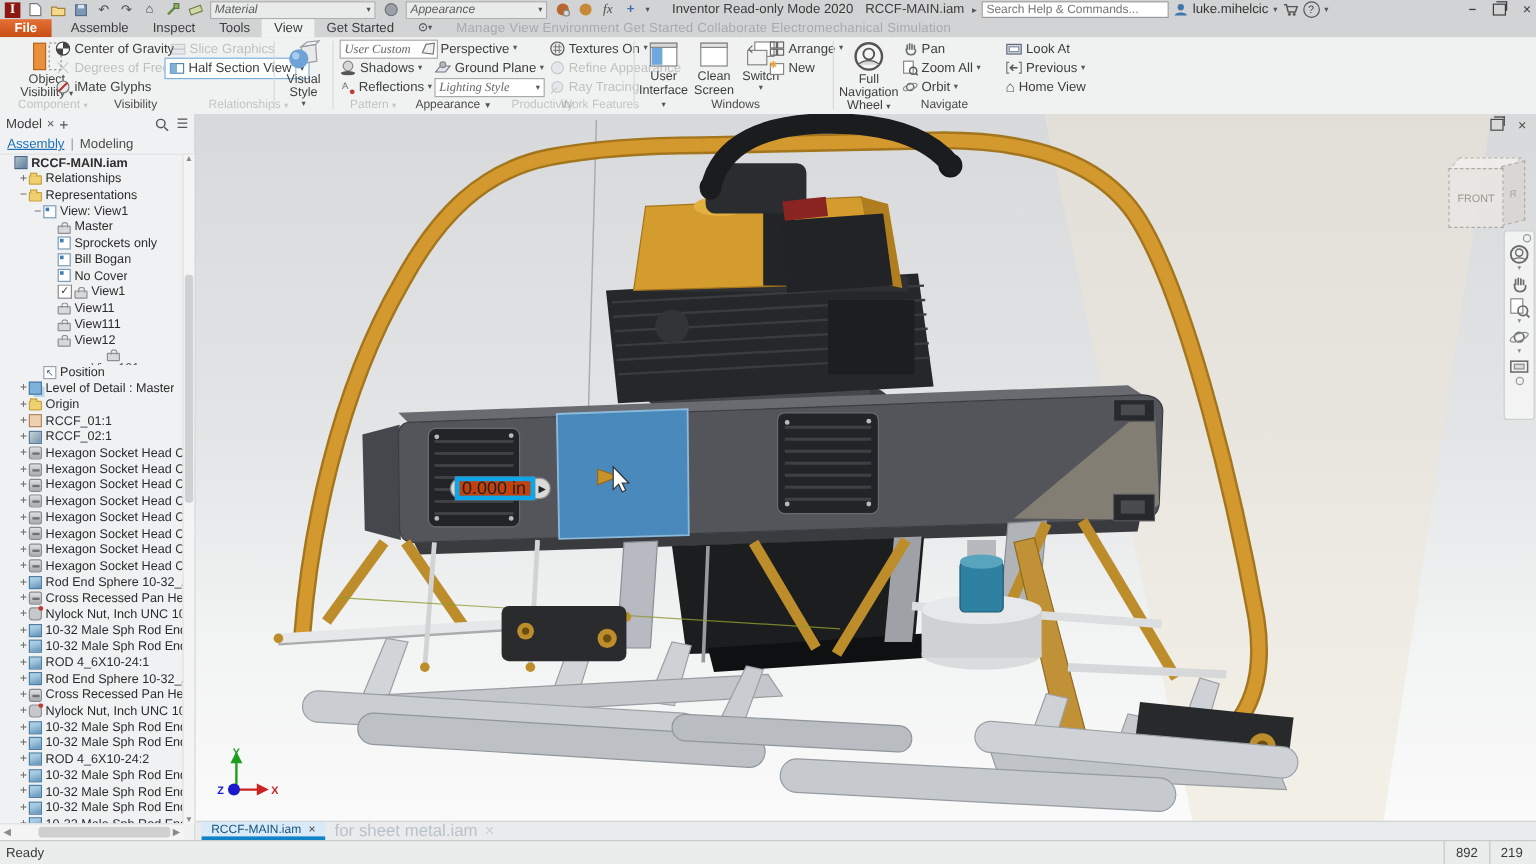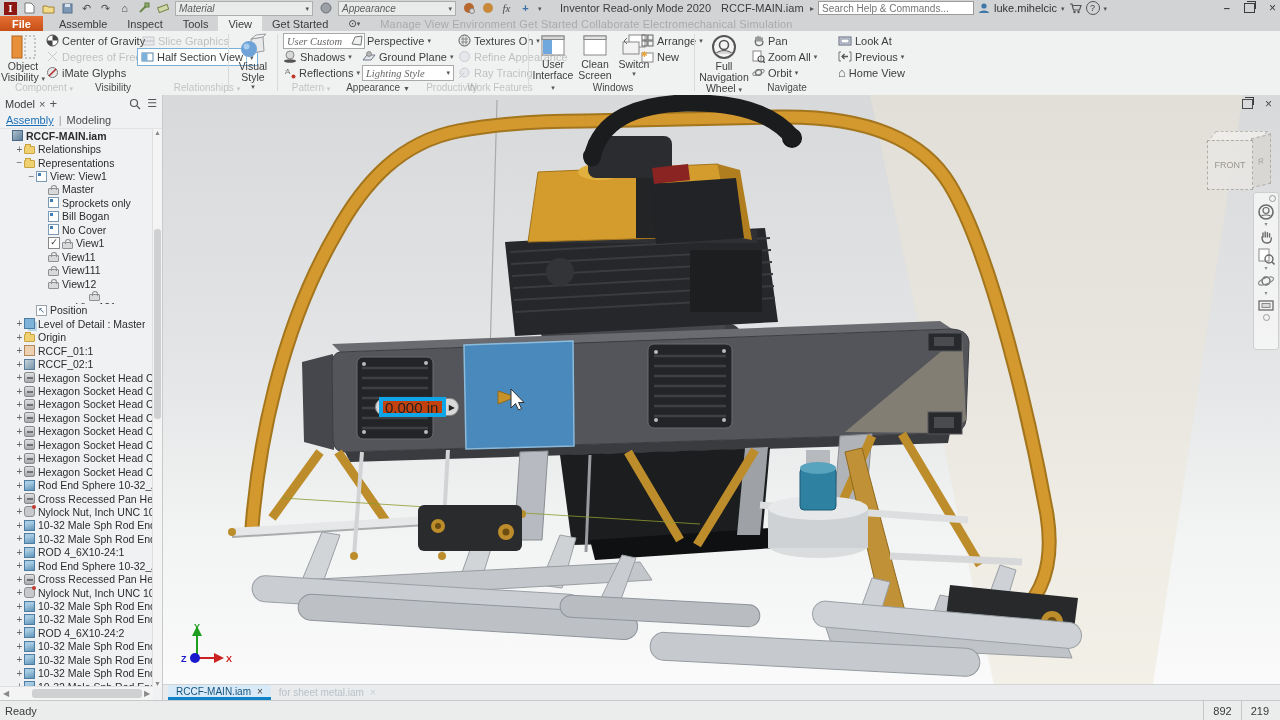--- a/index.html
+++ b/index.html
@@ -80,21 +80,21 @@
   .vc-front{position:absolute;left:8px;top:27px;width:44px;height:48px;background:#e9e7e4;border:1px dashed #a8a49d;display:flex;align-items:center;justify-content:center;font-size:9px;color:#8f8b84;}
   .vc-right{position:absolute;left:52px;top:23px;width:18px;height:48px;background:#d9d7d3;border:1px dashed #a8a49d;transform:skewY(-14deg);font-size:8px;color:#9a968f;display:flex;align-items:center;justify-content:center;overflow:hidden;}
   .vc-top{position:absolute;left:12px;top:18px;width:50px;height:10px;background:#f2f0ed;border:1px dashed #b5b1aa;transform:skewX(-40deg);}
   #vp-controls{position:absolute;right:8px;top:2px;display:flex;gap:12px;align-items:center;color:#4a4a4a;}
   #navbar{position:absolute;left:1090px;top:97px;width:26px;height:158px;background:rgba(250,250,250,.72);border:1px solid #cfcfcf;border-radius:3px;display:flex;flex-direction:column;align-items:center;padding-top:2px;box-sizing:border-box;gap:1px;}
   .nav-caret{font-size:6px;color:#8a8a8a;line-height:5px;}
   #triad{position:absolute;left:12px;top:525px;}
   
   #doctabs{position:absolute;left:0;bottom:0;width:1117px;height:15px;background:#e9ebec;border-top:1px solid #d2d4d5;display:flex;align-items:stretch;}
   #doctab-active{margin-left:5px;background:#d8e9f7;border-bottom:3px solid #1082c8;box-sizing:border-box;display:flex;align-items:center;gap:6px;padding:0 8px;color:#13547f;font-size:10px;}
-  #doctab-ghost{display:flex;align-items:center;gap:6px;padding:0 8px;color:#b9c2ca;font-size:10px;}
+  #doctab-ghost{display:flex;align-items:flex-end;gap:6px;padding:0 8px;color:#b9c2ca;font-size:14px;}
   
   #statusbar{position:absolute;left:0;top:700px;width:1280px;height:20px;background:#ebecec;border-top:1px solid #c8c9ca;box-sizing:border-box;display:flex;align-items:center;}
   #status-left{padding-left:5px;color:#3a3a3a;}
   #status-right{position:absolute;right:2px;top:0;height:100%;display:flex;align-items:stretch;}
   .scell{display:flex;align-items:center;justify-content:center;border-left:1px solid #c6c7c8;padding:0 9px;color:#3a3a3a;}
 </style>
 </head>
 <body>
 
 <div id="titlebar">
@@ -196,21 +196,21 @@
   <div class="mtab">Get Started</div>
   <div class="mtab">
       <span style="font-size:10px;">⊙</span>
       <span class="caret">▾</span>
     </div>
   <div class="mtab ghost" style="letter-spacing:.2px;">Manage      View      Environment      Get Started      Collaborate      Electromechanical      Simulation</div>
 </div>
 
 <div id="ribbon">
 
-  <div class="rbig" style="left:0px;width:46px;">
+  <div class="rbig" style="left:0px;width:46px;padding-left:16px;">
     <svg class="ric" width="30" height="28">
       <rect x="4" y="3" width="10" height="22" fill="#e8903a" stroke="#b5651d"></rect>
       <rect x="17" y="3" width="10" height="22" fill="none" stroke="#999" stroke-dasharray="2,2"></rect>
     </svg>
     <span>Object</span>
     <span><span>Visibility</span> <span class="caret">▾</span></span>
   </div>
 
   <div class="rbtn" style="left:46px;top:2px;">
     <svg class="ric" width="13" height="13">

